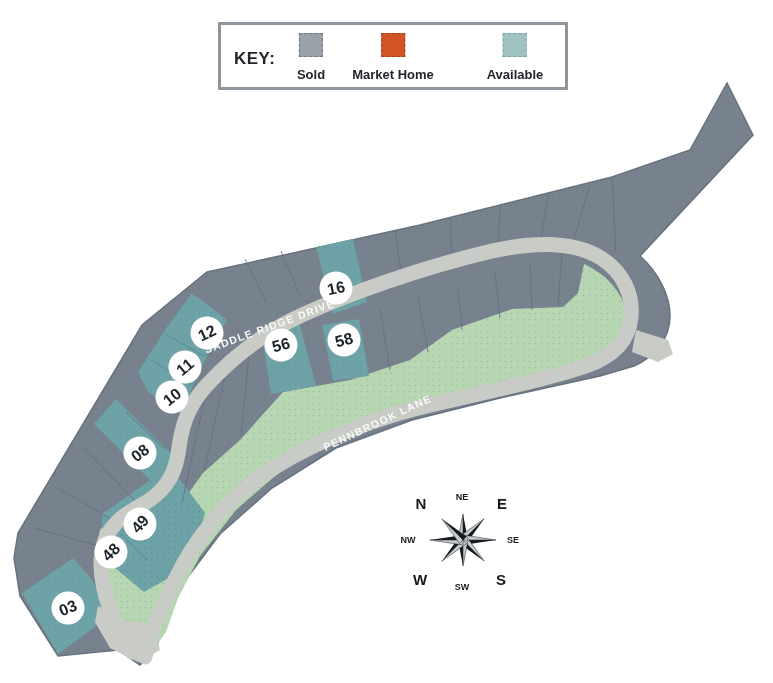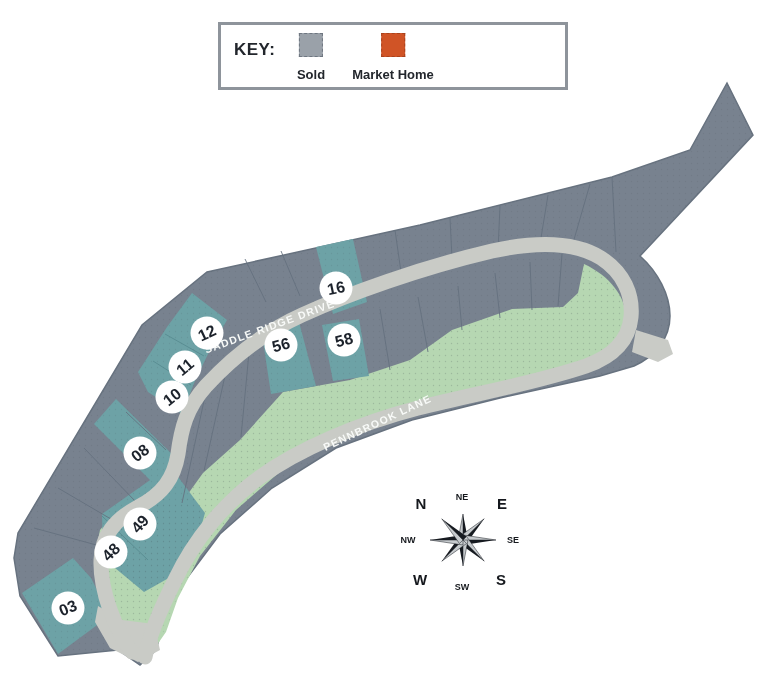--- a/index.html
+++ b/index.html
@@ -1,21 +1,21 @@
 <!DOCTYPE html>
 <html><head>
 <meta charset="utf-8">
 <style>
   html,body{margin:0;padding:0;background:#ffffff;}
   #stage{position:relative;width:773px;height:683px;background:#ffffff;overflow:hidden;
          font-family:"Liberation Sans",sans-serif;}
   
   .key-box{position:absolute;left:218px;top:22px;width:350px;height:68px;
            border:3px solid #8e949b;box-sizing:border-box;background:#ffffff;}
-  .key-label{position:absolute;left:13px;top:15px;font-size:17px;font-weight:700;
+  .key-label{position:absolute;left:13px;top:24px;font-size:17px;font-weight:700;
              color:#22262c;letter-spacing:.5px;}
   .key-item{position:absolute;top:8px;transform:translateX(-50%);text-align:center;}
   .key-item .swatch{width:24px;height:24px;margin:0 auto;border:1px dashed #555;
                     box-sizing:border-box;}
   .key-item .swatch-label{margin-top:10px;font-size:13px;font-weight:700;color:#22262c;}
   
   .street-name{font-size:10.5px;font-weight:700;letter-spacing:1.3px;text-anchor:middle;}
   .badge-num{font-size:16px;font-weight:700;text-anchor:middle;dominant-baseline:central;}
   .compass-label{font-weight:800;fill:#15181d;text-anchor:middle;}
 </style>
@@ -27,20 +27,24 @@
   
   <div class="key-box">
     <div class="key-label">KEY:</div>
     <div class="key-item" style="left:90px">
       <div class="swatch" style="background: rgb(154, 161, 169); border-color: rgb(110, 118, 128);"></div>
       <div class="swatch-label">Sold</div>
     </div>
     <div class="key-item" style="left:172px">
       <div class="swatch" style="background: rgb(208, 84, 38); border-color: rgb(168, 67, 29);"></div>
       <div class="swatch-label">Market Home</div>
+    </div>
+    <div class="key-item" style="left:294px">
+      <div class="swatch" style="background: rgb(159, 195, 192); border-color: rgb(125, 165, 162);"></div>
+      <div class="swatch-label">Available</div>
     </div>
   </div>
 
   
   <svg width="773" height="683" viewBox="0 0 773 683">
     <defs>
       <pattern id="dots" width="6" height="6" patternUnits="userSpaceOnUse">
         <circle cx="1.5" cy="1.5" r="0.7" fill="#2e3844" opacity="0.10"></circle>
       </pattern>
     </defs>

